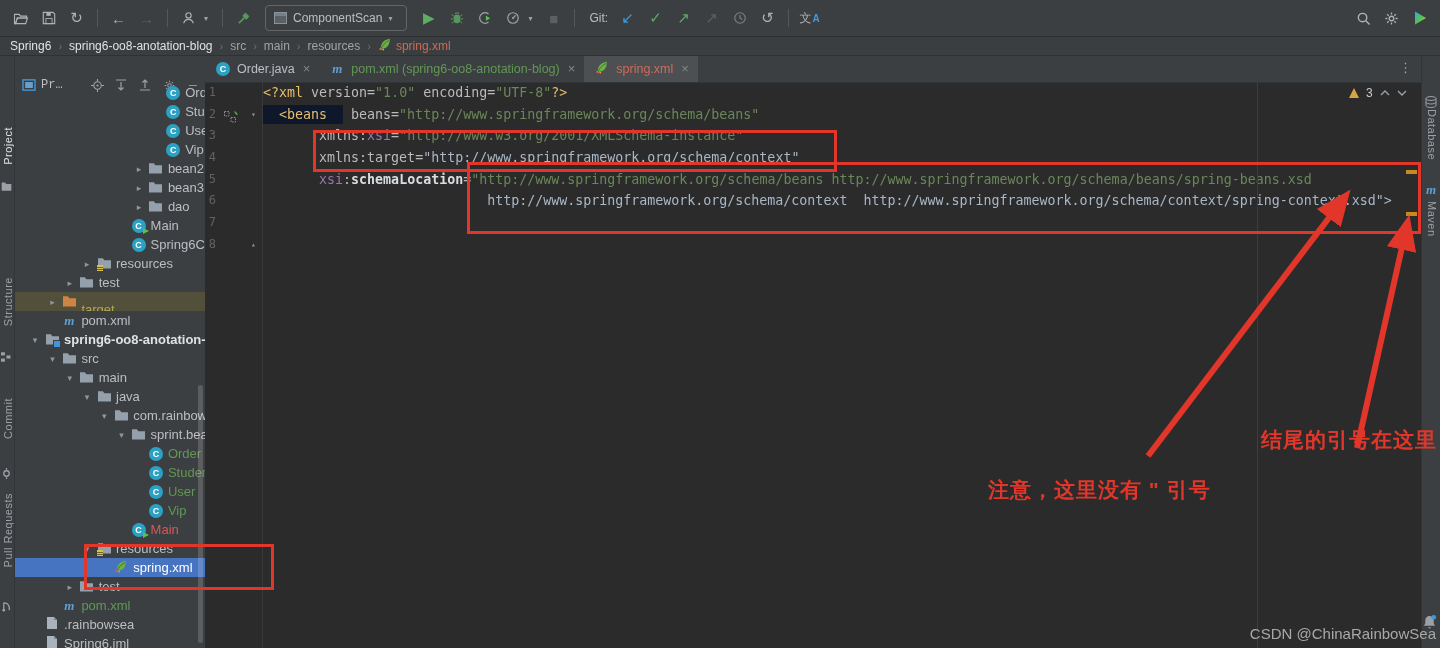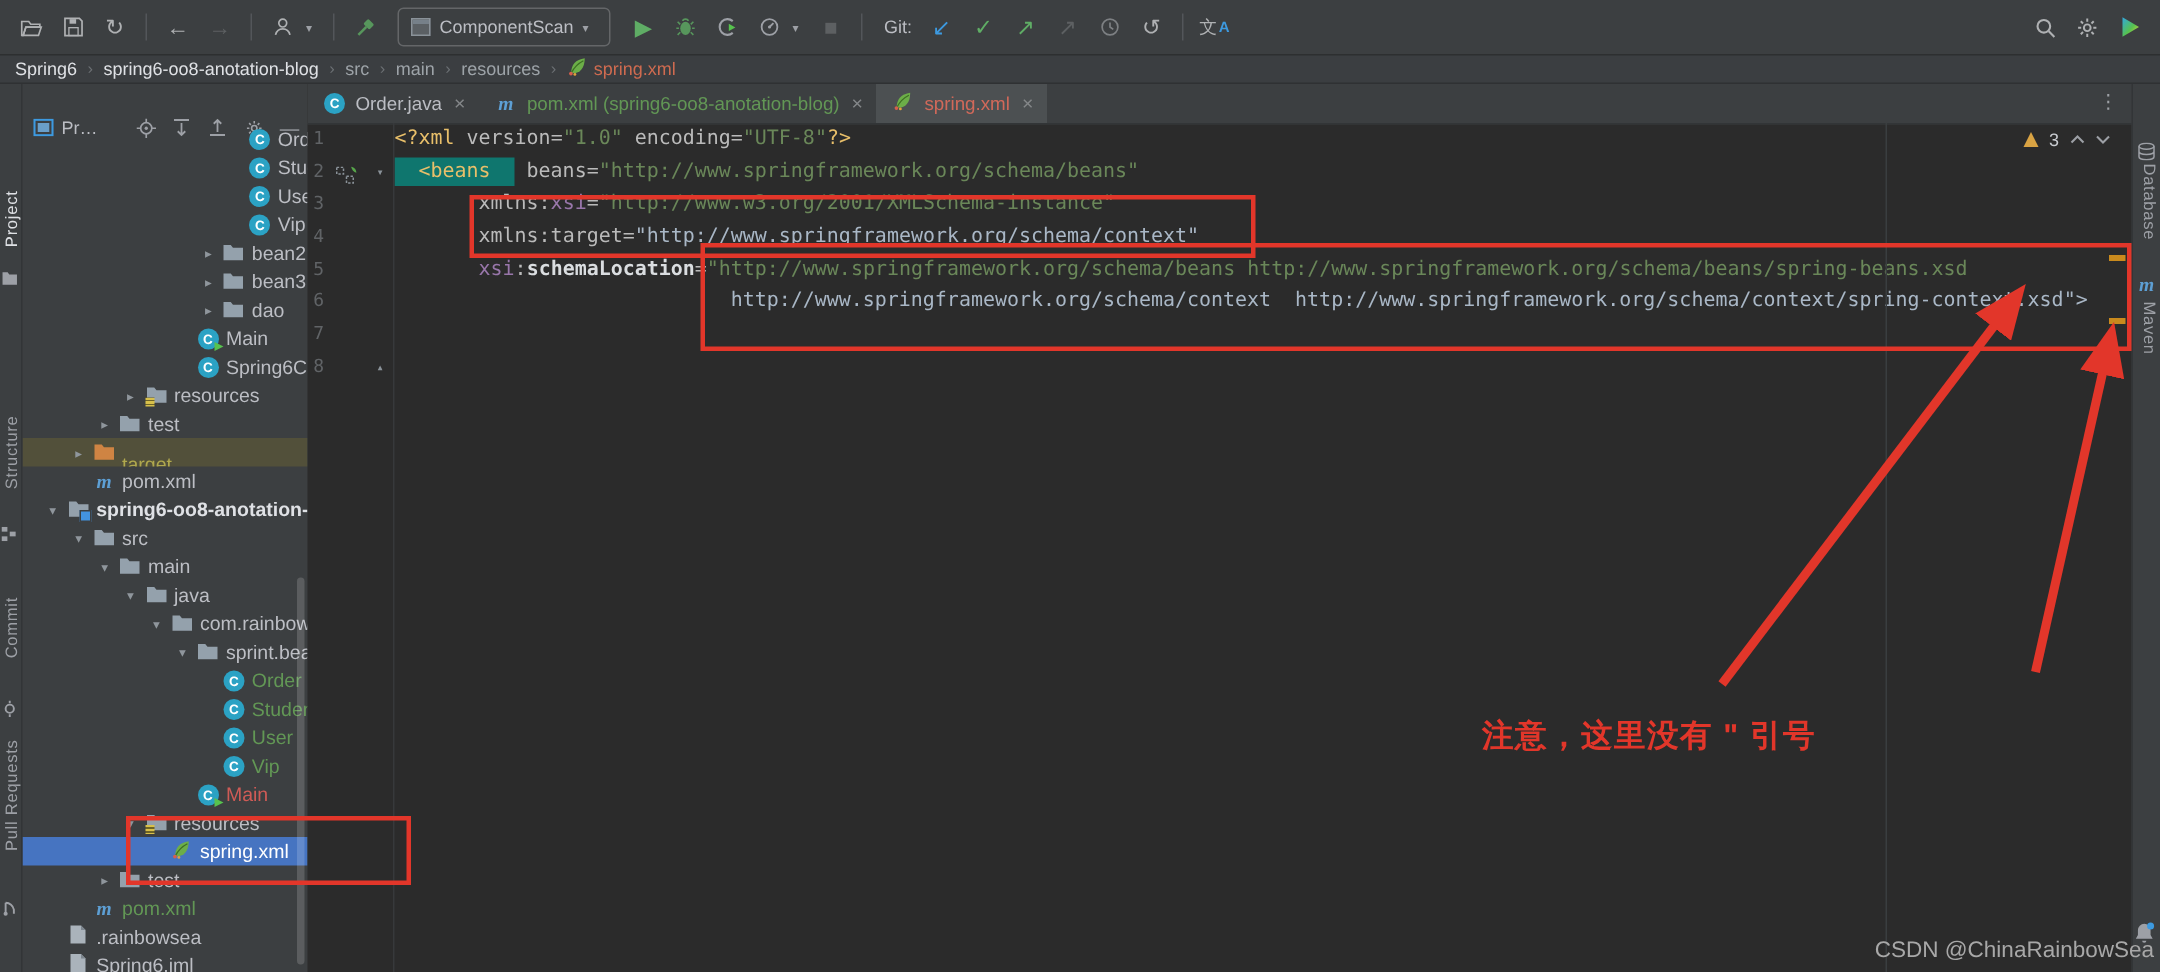--- a/index.html
+++ b/index.html
@@ -32,21 +32,21 @@
   .vlab{position:absolute;left:0;width:14px;writing-mode:vertical-lr;transform:rotate(180deg);
         font-size:11px;color:#9da0a6;text-align:center;letter-spacing:.5px;}
   .vlab.act{color:#dfe1e5;}
   .stripe-ic{position:absolute;left:1px;width:12px;height:12px;}
   
   .rstripe{position:absolute;right:0;top:36px;bottom:0;width:18px;background:#3c3f41;border-left:1px solid #323537;z-index:8;}
   .rlab{position:absolute;left:2px;width:14px;writing-mode:vertical-rl;font-size:11px;color:#9da0a6;letter-spacing:.5px;}
   .rstripe .m-ic{position:absolute;left:4px;}
   
   .ppanel{position:absolute;left:14px;top:55px;width:191px;bottom:0;background:#3c3f41;overflow:hidden;z-index:7;}
-  .phead{height:28px;display:flex;align-items:center;padding:16px 4px 0 8px;gap:8px;font-size:12px;color:#bcbec4;}
+  .phead{height:28px;display:flex;align-items:center;padding:16px 4px 0 8px;gap:8px;font-size:12px;color:#bcbec4;font-family:Liberation Mono, monospace;}
   .phead .hic{width:16px;height:16px;display:flex;align-items:center;justify-content:center;color:#9da0a6;flex:none;}
   .ptitle{display:flex;align-items:center;gap:5px;flex:1;overflow:hidden;white-space:nowrap;}
   .ptree{position:absolute;top:28px;left:0;right:0;}
   .trow{height:19px;display:flex;align-items:center;font-size:13px;white-space:nowrap;overflow:hidden;color:#bcbec4;}
   .trow.sel{background:#4674c1;color:#fff;}
   .trow.hov{background:#52503a;}
   .trow .chev{width:16px;flex:none;text-align:center;font-size:9px;color:#8f969c;}
   .ticon{width:18px;height:16px;position:relative;display:inline-flex;align-items:center;justify-content:center;flex:none;}
   .cicn{width:14px;height:14px;border-radius:50%;background:#2ba2c4;color:#fff;font-size:9px;font-weight:bold;
         display:flex;align-items:center;justify-content:center;}
@@ -78,21 +78,21 @@
   .gl .gicn{position:absolute;left:19px;top:5px;}
   .gl .fold{position:absolute;left:46px;top:0;color:#8a9299;font-size:8px;}
   .codearea{position:absolute;left:58px;top:0;right:0;bottom:0;overflow:hidden;}
   .cl{height:21.7px;line-height:21.7px;white-space:pre;}
   .seg.t{color:#e8bf6a;}
   .seg.a{color:#bababa;}
   .seg.p{color:#9876aa;}
   .seg.s{color:#6a8759;}
   .seg.g{color:#a9b7c6;}
   .seg.bold{color:#dadde0;font-weight:bold;}
-  .seg.hl{background:#0f766e;padding:2px 16px;text-align:center;}
+  .seg.hl{background:#0f172a;padding:2px 16px;text-align:center;}
   .guide{position:absolute;left:1257px;top:82px;bottom:0;width:1px;background:#3a3e40;z-index:6;}
   .inspect{position:absolute;left:1349px;top:86px;display:flex;align-items:center;gap:7px;z-index:7;}
   .warn-tri{width:0;height:0;border-left:5.5px solid transparent;border-right:5.5px solid transparent;
             border-bottom:10px solid #d9a343;}
   .warn-count{font-size:12px;color:#c8cbd0;}
   .orange-mark{position:absolute;width:11px;height:3.5px;background:#c98a1d;z-index:7;}
   
   .rbox{position:absolute;border:3px solid #e2362a;z-index:30;pointer-events:none;}
   .overlay{position:absolute;left:0;top:0;z-index:31;pointer-events:none;}
   .note{position:absolute;color:#e2362a;font-size:21px;font-weight:bold;letter-spacing:1px;z-index:32;white-space:nowrap;}
@@ -679,20 +679,21 @@
     <defs>
       <marker id="ah" markerWidth="6" markerHeight="5" refX="4.2" refY="2.5" orient="auto">
         <polygon points="0 0, 6 2.5, 0 5" fill="#e2362a"></polygon>
       </marker>
     </defs>
     <line x1="1148" y1="456" x2="1344" y2="198" stroke="#e2362a" stroke-width="6" marker-end="url(#ah)"></line>
     <line x1="1357" y1="448" x2="1407" y2="225" stroke="#e2362a" stroke-width="6" marker-end="url(#ah)"></line>
   </svg>
 
   <div class="note" style="left:988px;top:476px;">注意，这里没有 " 引号</div>
+  <div class="note" style="left:1261px;top:426px;">结尾的引号在这里</div>
 
   <div class="bell">
     <svg width="15" height="16" viewBox="0 0 16 17">
         <path d="M8 2a4.5 4.5 0 0 0-4.5 4.5V10L2 12.5h12L12.5 10V6.5A4.5 4.5 0 0 0 8 2z" fill="#9da0a6"></path>
         <path d="M6.5 14a1.5 1.5 0 0 0 3 0" fill="#9da0a6"></path>
         <circle cx="12.5" cy="3.5" r="2.5" fill="#3d9ae0"></circle>
       </svg>
   </div>
   <div class="watermark">CSDN @ChinaRainbowSea</div>
 

